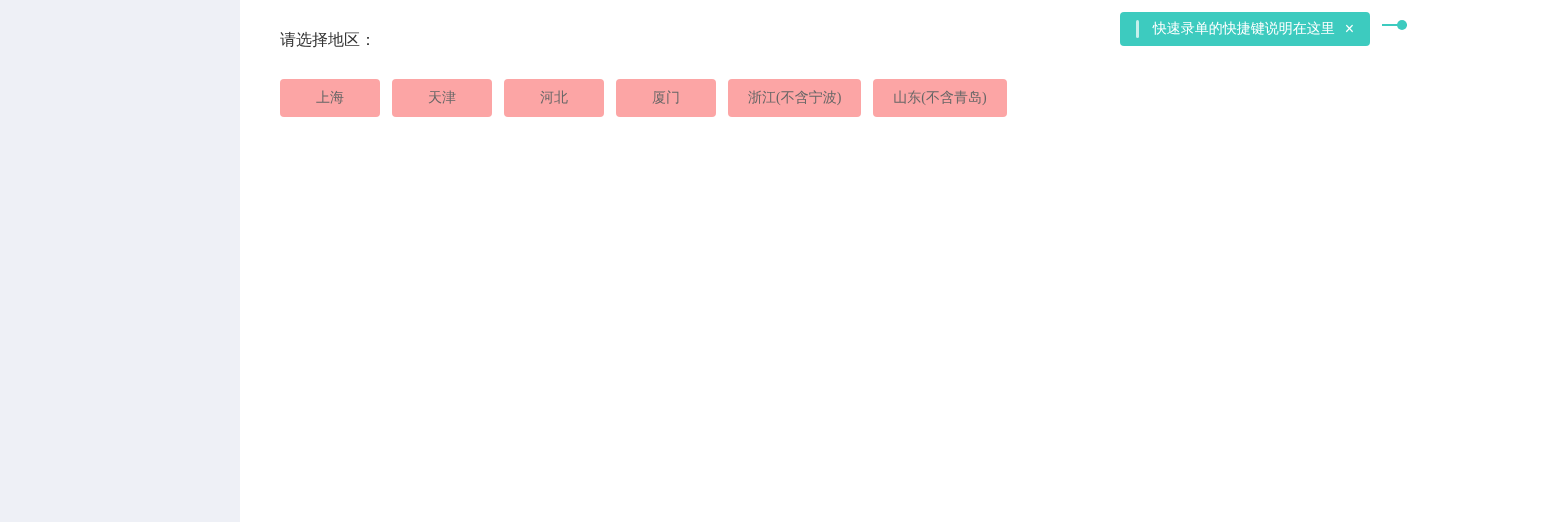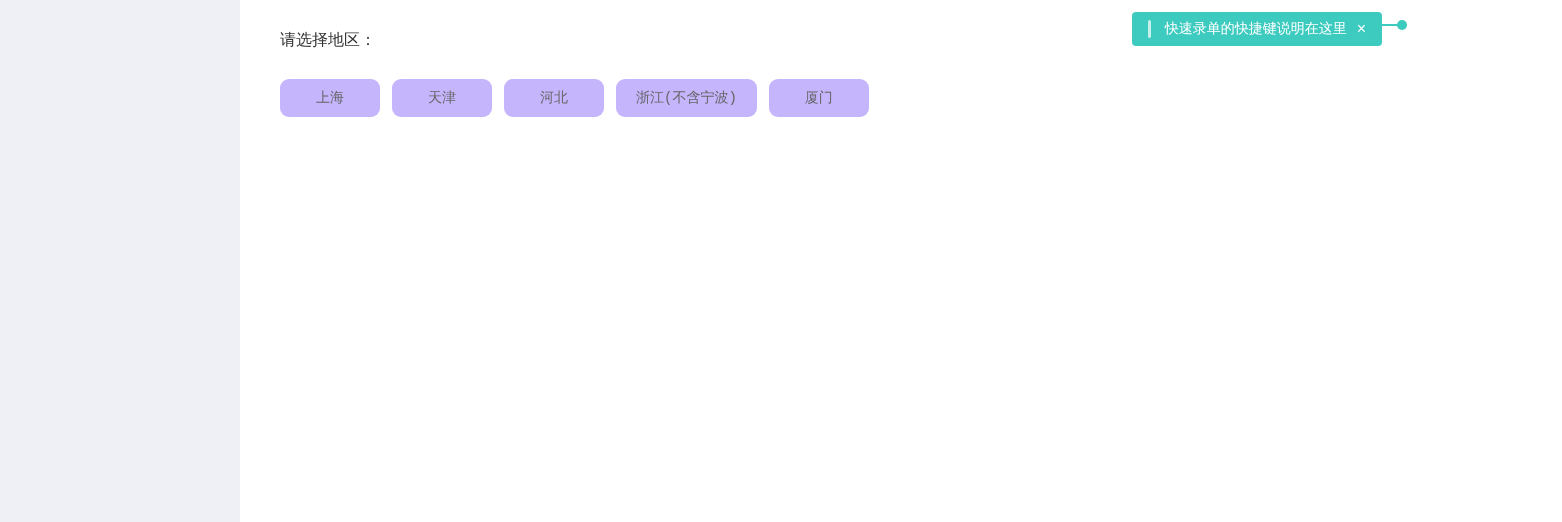--- a/index.html
+++ b/index.html
@@ -43,38 +43,38 @@
       font-weight: normal;
     }
 
     .region-grid {
       display: flex;
       flex-wrap: wrap;
       gap: 12px;
     }
 
     .region-btn {
-      background: #c4b5fd;
+      background: #fca5a5;
       border: none;
-      border-radius: 9px;
+      border-radius: 4px;
       padding: 10px 20px;
       font-size: 14px;
       color: #666;
       cursor: pointer;
       min-width: 100px;
       text-align: center;
       outline: none;
-      font-family: Liberation Mono, monospace;
+      font-family: Liberation Serif, serif;
     }
 
     
     .tooltip-bubble {
       position: absolute;
       top: 12px;
-      right: 180px;
+      right: 192px;
       background: #3dcbbf;
       color: #fff;
       font-size: 14px;
       padding: 8px 16px;
       border-radius: 4px;
       display: flex;
       align-items: center;
       gap: 10px;
       white-space: nowrap;
       z-index: 100;
@@ -122,22 +122,23 @@
 <body>
 
 <div class="sidebar"></div>
 
 <div class="main-content">
   <div class="page-title">请选择地区：</div>
   <div class="region-grid" id="region-grid">
   <button class="region-btn">上海</button>
       <button class="region-btn">天津</button>
       <button class="region-btn">河北</button>
+      <button class="region-btn">厦门</button>
       <button class="region-btn">浙江(不含宁波)</button>
-      <button class="region-btn">厦门</button>
+      <button class="region-btn">山东(不含青岛)</button>
     </div>
 </div>
 
 <div class="tooltip-bubble">
   <span>快速录单的快捷键说明在这里</span>
   <span class="tooltip-close">×</span>
 </div>
 <div class="tooltip-line"></div>
 <div class="tooltip-dot"></div>
 

